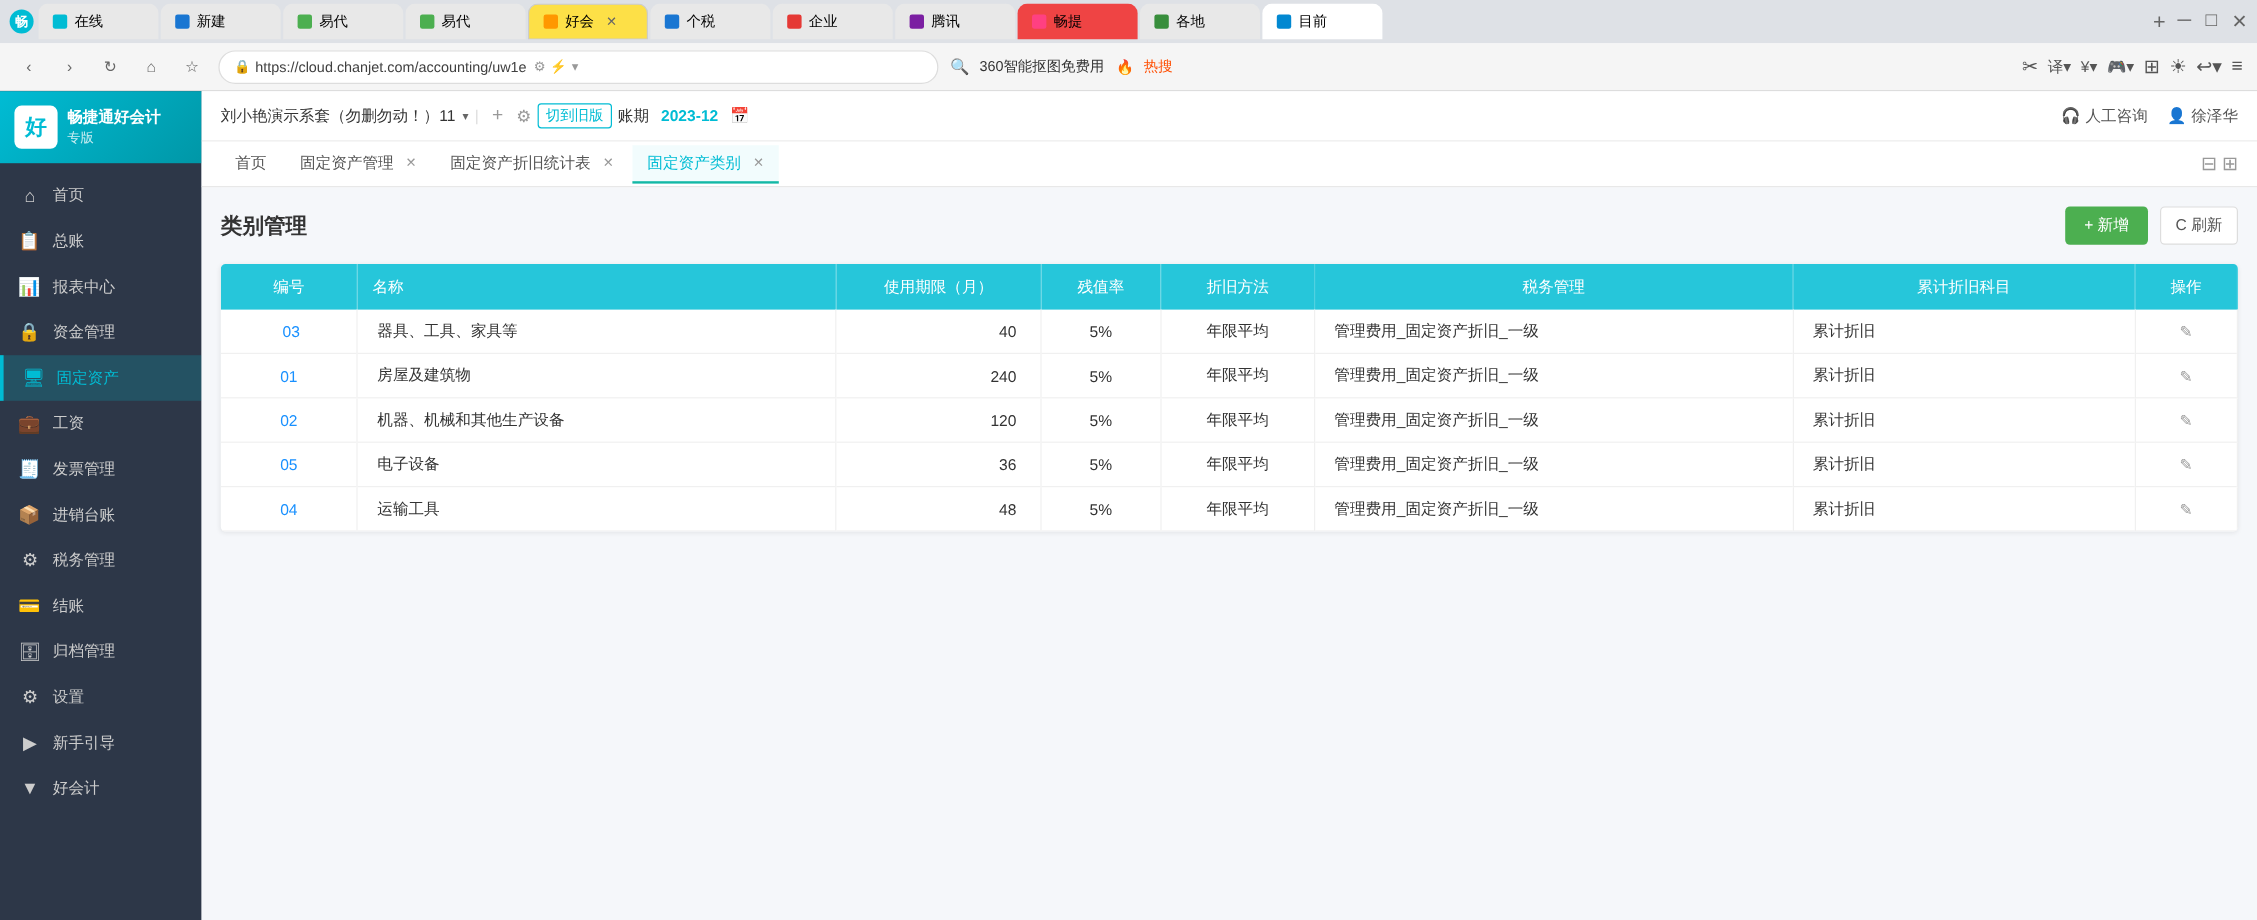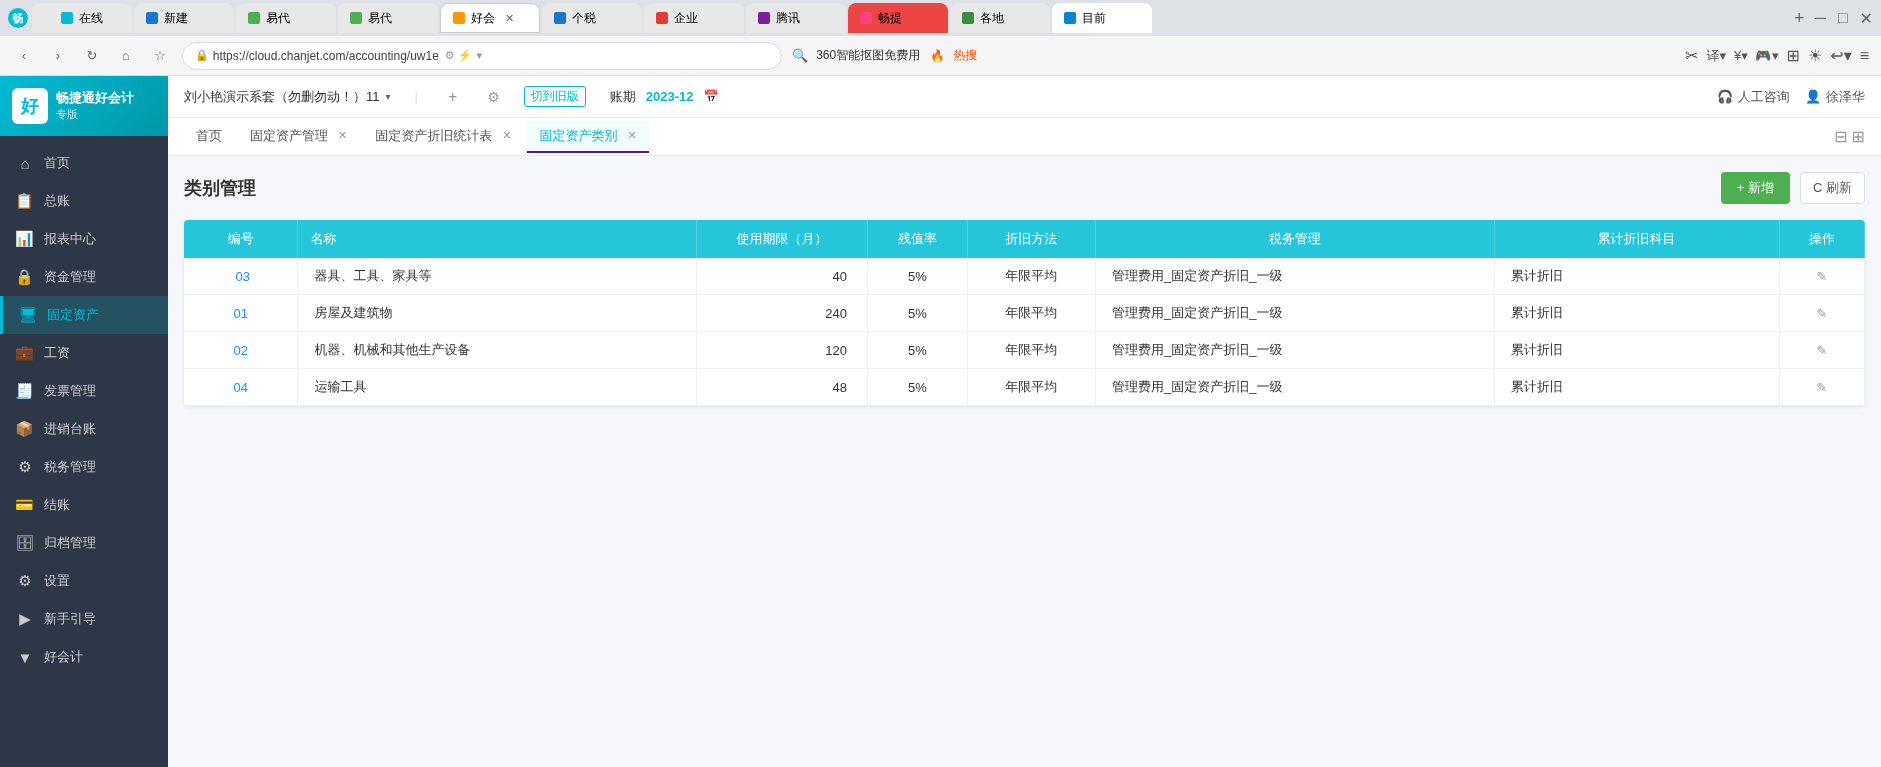--- a/index.html
+++ b/index.html
@@ -30,30 +30,30 @@
     .sidebar-nav { flex: 1; padding: 8px 0; }
     .sidebar-item { display: flex; align-items: center; gap: 10px; padding: 10px 16px; color: #ccc; cursor: pointer; font-size: 13px; transition: background 0.2s; }
     .sidebar-item.active { background: rgba(0,188,212,0.2); color: #00bcd4; border-left: 3px solid #00bcd4; }
     .sidebar-item .item-icon { width: 18px; height: 18px; display: flex; align-items: center; justify-content: center; font-size: 15px; flex-shrink: 0; }
 
     
     .main-content { flex: 1; display: flex; flex-direction: column; background: #f5f7fa; overflow: hidden; }
 
     
     .app-header { background: #fff; padding: 0 16px; height: 42px; display: flex; align-items: center; justify-content: space-between; border-bottom: 1px solid #e8e8e8; }
-    .app-header-left { display: flex; align-items: center; gap: 24px; font-size: 13px; color: #333; }
+    .app-header-left { display: flex; align-items: center; gap: 5px; font-size: 13px; color: #333; }
     .user-info { display: flex; align-items: center; gap: 6px; }
     .period-info { display: flex; align-items: center; gap: 6px; }
     .period-badge { border: 1px solid #00bcd4; color: #00bcd4; border-radius: 3px; padding: 1px 6px; font-size: 12px; cursor: pointer; }
     .app-header-right { display: flex; align-items: center; gap: 16px; font-size: 13px; color: #555; }
 
     
     .tab-nav { background: #fff; display: flex; align-items: center; border-bottom: 1px solid #e8e8e8; padding: 0 16px; height: 38px; gap: 2px; }
     .page-tab { display: flex; align-items: center; gap: 6px; padding: 6px 12px; font-size: 13px; color: #555; cursor: pointer; border-bottom: 2px solid transparent; }
-    .page-tab.active { color: #00bcd4; border-bottom: 2px solid #4c1d95; background: rgba(0,188,212,0.05); }
+    .page-tab.active { color: #00bcd4; border-bottom: 2px solid #14b8a6; background: rgba(0,188,212,0.05); }
     .page-tab .tab-close { color: #999; font-size: 11px; margin-left: 4px; }
     .tab-divider { color: #ccc; }
 
     
     .content-area { flex: 1; padding: 16px; overflow: auto; }
     .page-title-bar { display: flex; align-items: center; justify-content: space-between; margin-bottom: 16px; }
     .page-title { font-size: 18px; font-weight: bold; color: #333; }
     .title-actions { display: flex; gap: 10px; }
     .btn-primary { background: #4caf50; color: #fff; border: none; border-radius: 4px; padding: 6px 16px; font-size: 13px; cursor: pointer; display: flex; align-items: center; gap: 4px; }
     .btn-secondary { background: #fff; color: #555; border: 1px solid #ddd; border-radius: 4px; padding: 6px 12px; font-size: 13px; cursor: pointer; display: flex; align-items: center; gap: 4px; }
@@ -74,37 +74,37 @@
     .settings-btn { color: #999; font-size: 14px; cursor: pointer; }
 
     .dropdown-arrow { font-size: 10px; color: #666; }
   </style>
 </head>
 <body>
 
 <div class="browser-chrome">
   <div style="width:20px;height:20px;background:#00bcd4;border-radius:50%;display:flex;align-items:center;justify-content:center;color:#fff;font-size:11px;font-weight:bold;flex-shrink:0;">畅</div>
   <div class="tab-bar">
-    <div class="browser-tab" style="background:#e8e8e8;justify-content:center;">
+    <div class="browser-tab" style="background:#e8e8e8;">
       <span style="width:12px;height:12px;background:#00bcd4;border-radius:2px;display:inline-block;"></span>
       <span>在线</span>
     </div>
     <div class="browser-tab" style="background:#e8e8e8;">
       <span style="width:12px;height:12px;background:#1976d2;border-radius:2px;display:inline-block;"></span>
       <span>新建</span>
     </div>
     <div class="browser-tab" style="background:#e8e8e8;">
       <span style="width:12px;height:12px;background:#4caf50;border-radius:2px;display:inline-block;"></span>
       <span>易代</span>
     </div>
     <div class="browser-tab" style="background:#e8e8e8;">
       <span style="width:12px;height:12px;background:#4caf50;border-radius:2px;display:inline-block;"></span>
       <span>易代</span>
     </div>
-    <div class="browser-tab" style="background:#ffffff; border:1px solid #ccc;">
+    <div class="browser-tab" style="background:#fde047; border:1px solid #ccc;">
       <span style="width:12px;height:12px;background:#ff9800;border-radius:2px;display:inline-block;"></span>
       <span>好会</span>
       <span class="close-x">✕</span>
     </div>
     <div class="browser-tab" style="background:#e8e8e8;">
       <span style="width:12px;height:12px;background:#1976d2;border-radius:2px;display:inline-block;"></span>
       <span>个税</span>
     </div>
     <div class="browser-tab" style="background:#e8e8e8;">
       <span style="width:12px;height:12px;background:#e53935;border-radius:2px;display:inline-block;"></span>
@@ -338,20 +338,30 @@
       <td class="td-code" style="color:#1890ff;text-align:center;">02</td>
       <td class="td-name" style="text-align:left;padding-left:16px;">机器、机械和其他生产设备</td>
       <td style="text-align:right;padding-right:20px;">120</td>
       <td>5%</td>
       <td>年限平均</td>
       <td style="text-align:left;padding-left:16px;">管理费用_固定资产折旧_一级</td>
       <td style="text-align:left;padding-left:16px;">累计折旧</td>
       <td style="cursor:pointer;color:#999;text-align:center;">✎</td>
     </tr>
             <tr>
+      <td class="td-code" style="color:#1890ff;text-align:center;">05</td>
+      <td class="td-name" style="text-align:left;padding-left:16px;">电子设备</td>
+      <td style="text-align:right;padding-right:20px;">36</td>
+      <td>5%</td>
+      <td>年限平均</td>
+      <td style="text-align:left;padding-left:16px;">管理费用_固定资产折旧_一级</td>
+      <td style="text-align:left;padding-left:16px;">累计折旧</td>
+      <td style="cursor:pointer;color:#999;text-align:center;">✎</td>
+    </tr>
+            <tr>
       <td class="td-code" style="color:#1890ff;text-align:center;">04</td>
       <td class="td-name" style="text-align:left;padding-left:16px;">运输工具</td>
       <td style="text-align:right;padding-right:20px;">48</td>
       <td>5%</td>
       <td>年限平均</td>
       <td style="text-align:left;padding-left:16px;">管理费用_固定资产折旧_一级</td>
       <td style="text-align:left;padding-left:16px;">累计折旧</td>
       <td style="cursor:pointer;color:#999;text-align:center;">✎</td>
     </tr>
           </tbody>

